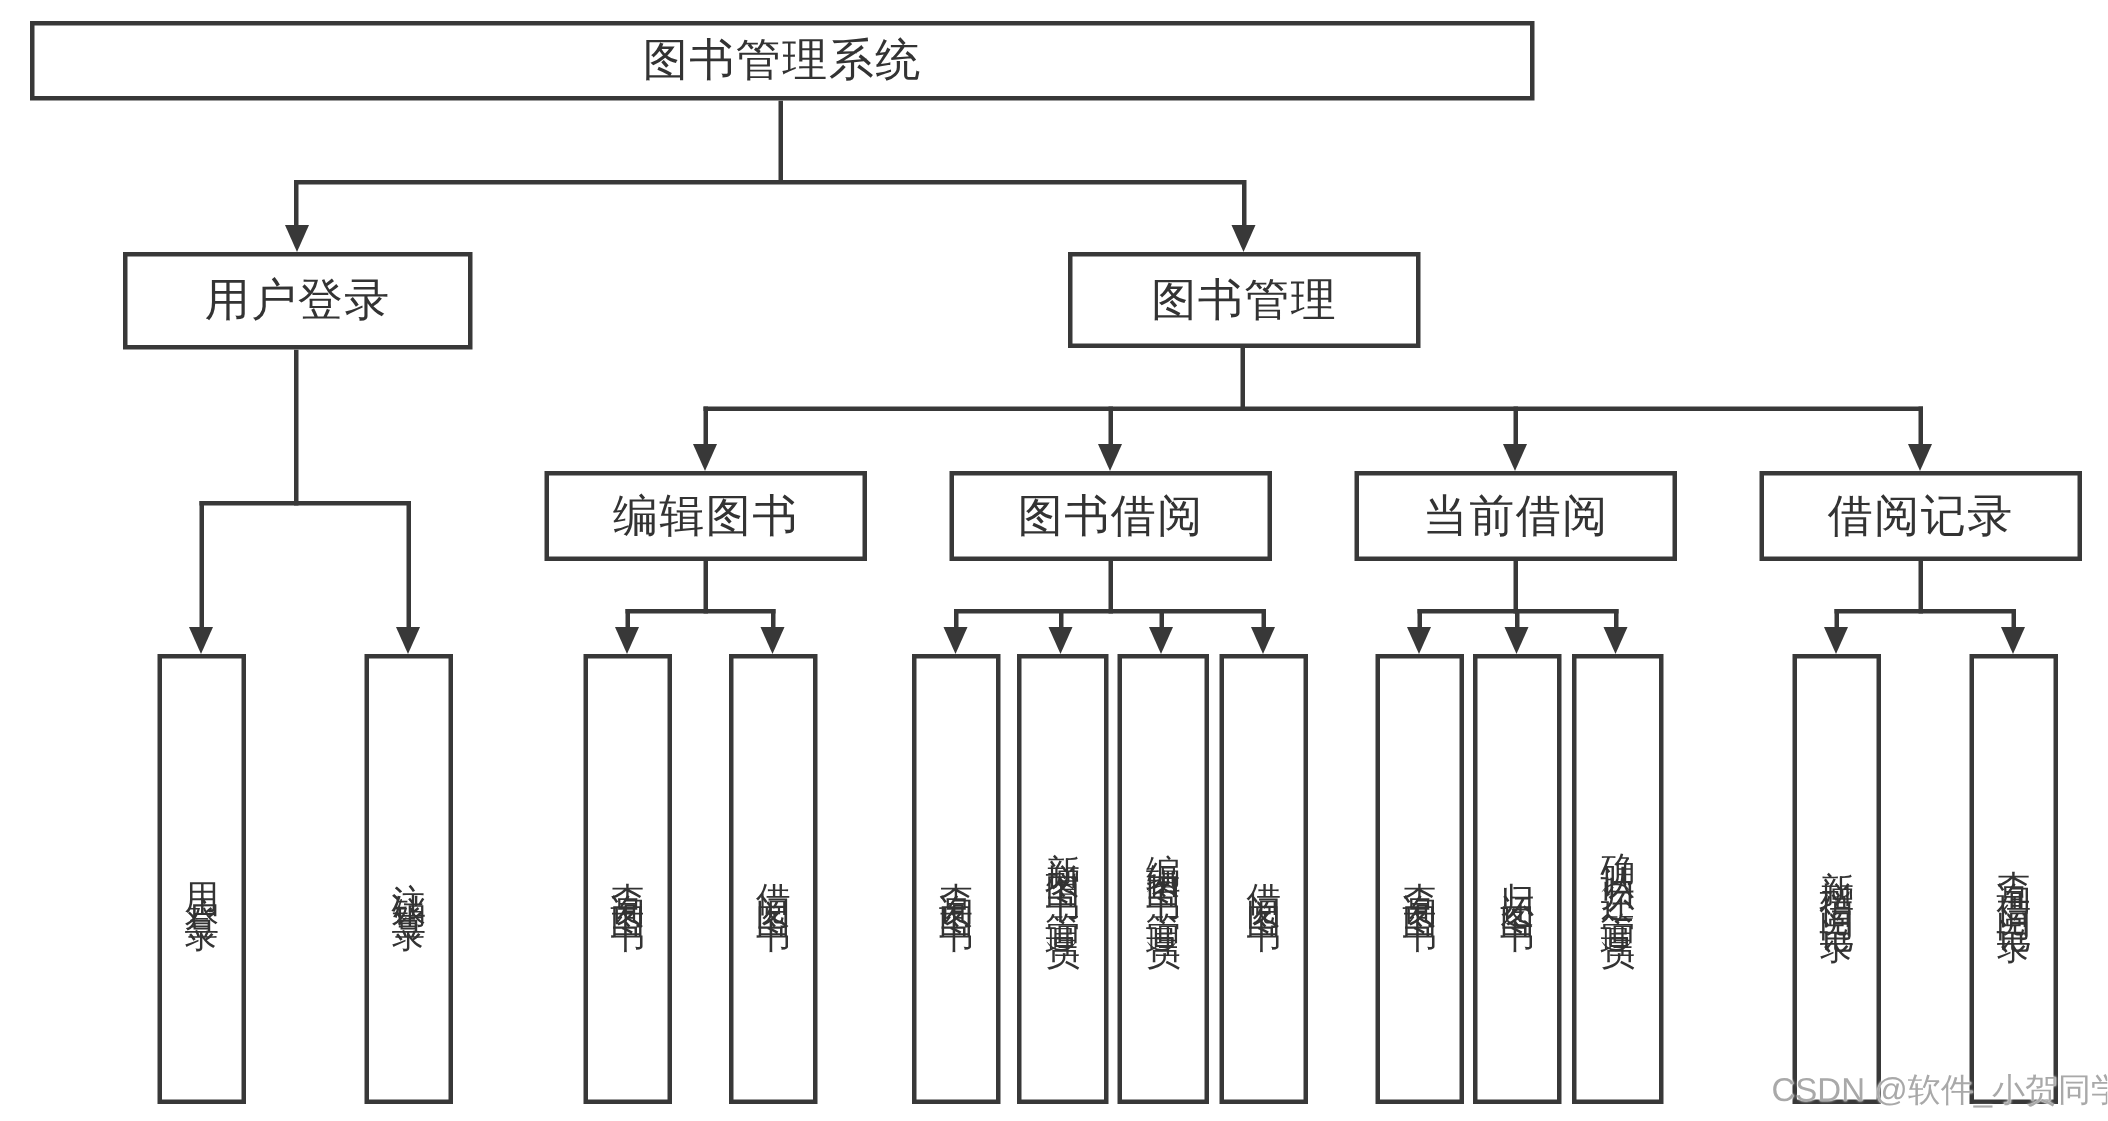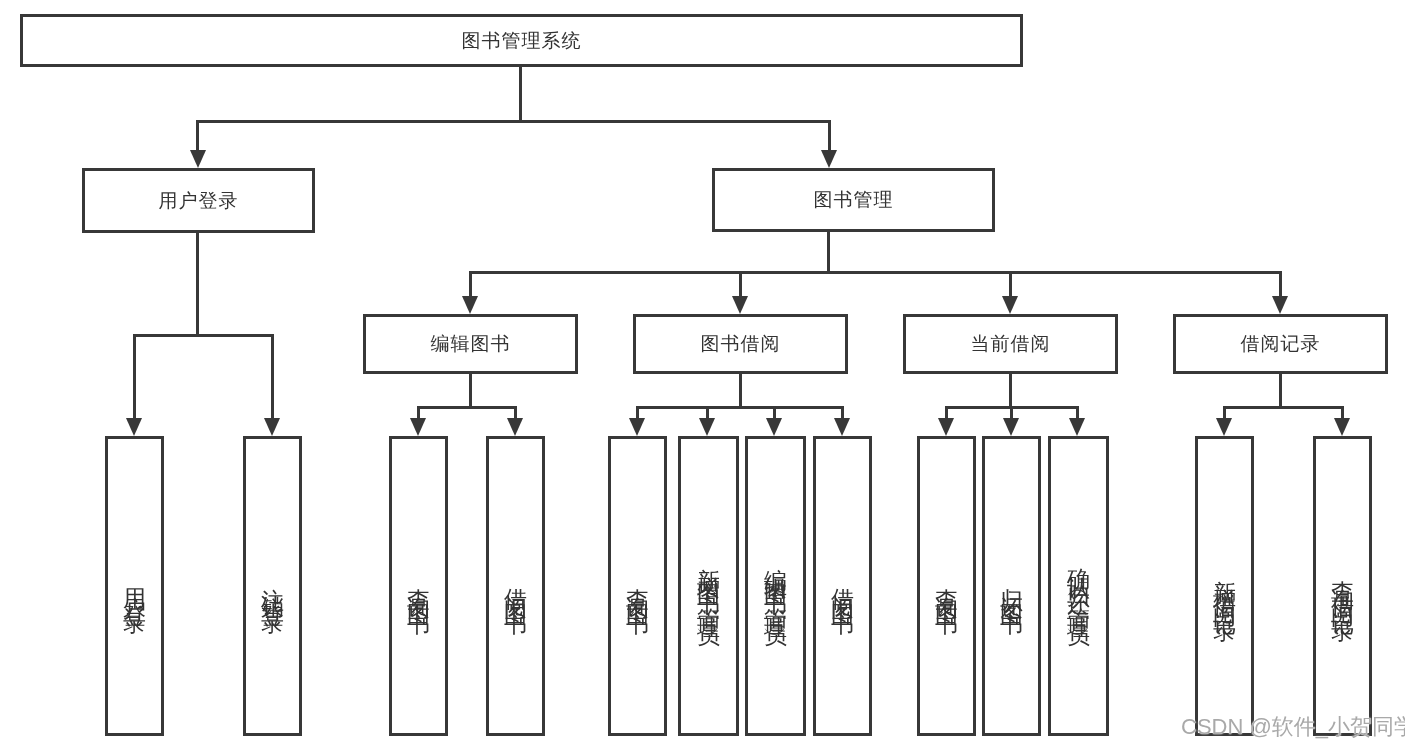--- a/index.html
+++ b/index.html
@@ -3,21 +3,21 @@
 <meta charset="utf-8">
 <style>
   html,body{margin:0;padding:0;background:#ffffff;}
   #stage{
     position:relative;width:1405px;height:747px;background:#ffffff;overflow:hidden;
     font-family:"Liberation Sans","DejaVu Sans",sans-serif;color:#333333;
   }
   .node{
     position:absolute;box-sizing:border-box;background:#ffffff;
     border:3px solid #383838;display:flex;align-items:center;justify-content:center;
-    font-size:19px;letter-spacing:1px;z-index:2;
+    font-size:30px;letter-spacing:1px;z-index:2;
   }
   .leaf{font-size:23px;}
   .leaf .vtxt{
     writing-mode:vertical-rl;text-orientation:mixed;
     line-height:1;letter-spacing:8px;white-space:nowrap;
   }
   .vl{position:absolute;width:3px;background:#383838;z-index:1;}
   .hl{position:absolute;height:3px;background:#383838;z-index:1;}
   .arr{
     position:absolute;width:0;height:0;z-index:1;
@@ -42,21 +42,21 @@
   <div class="vl" style="left:519px;top:67px;height:55px;"></div>
   <div class="hl" style="left:196px;top:120px;width:634px;"></div>
   <div class="vl" style="left:196px;top:120px;height:34px;"></div>
   <div class="arr" style="left:190px;top:150px;"></div>
   <div class="vl" style="left:828px;top:120px;height:34px;"></div>
   <div class="arr" style="left:821px;top:150px;"></div>
 
   <div class="node" style="left:82px;top:168px;width:233px;height:65px;">
     <span>用户登录</span>
   </div>
-  <div class="node" style="left:712px;top:168px;width:283px;height:64px;">
+  <div class="node" style="left:712px;top:168px;width:235px;height:64px;">
     <span>图书管理</span>
   </div>
 
   <div class="vl" style="left:196px;top:233px;height:104px;"></div>
   <div class="hl" style="left:133px;top:334px;width:141px;"></div>
   <div class="vl" style="left:133px;top:334px;height:86px;"></div>
   <div class="arr" style="left:126px;top:418px;"></div>
   <div class="vl" style="left:271px;top:334px;height:86px;"></div>
   <div class="arr" style="left:264px;top:418px;"></div>
 

